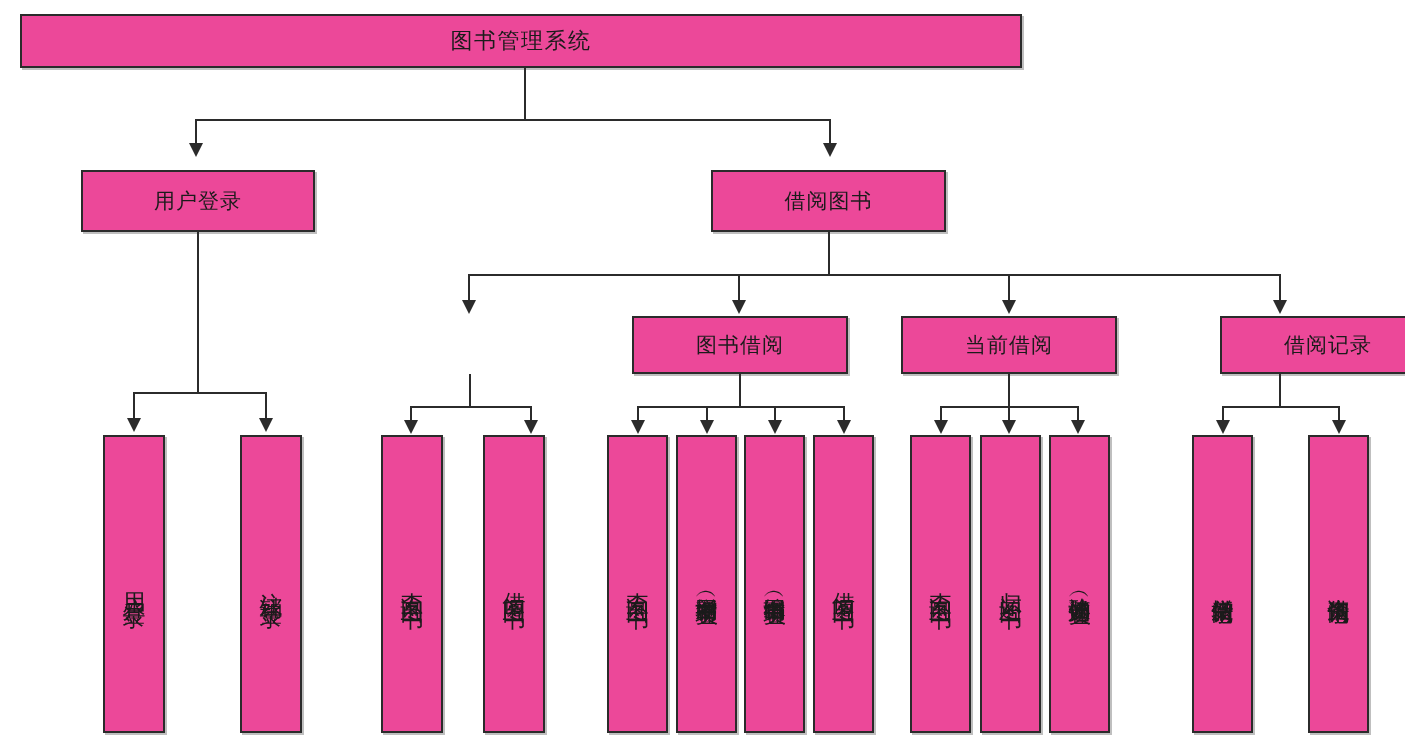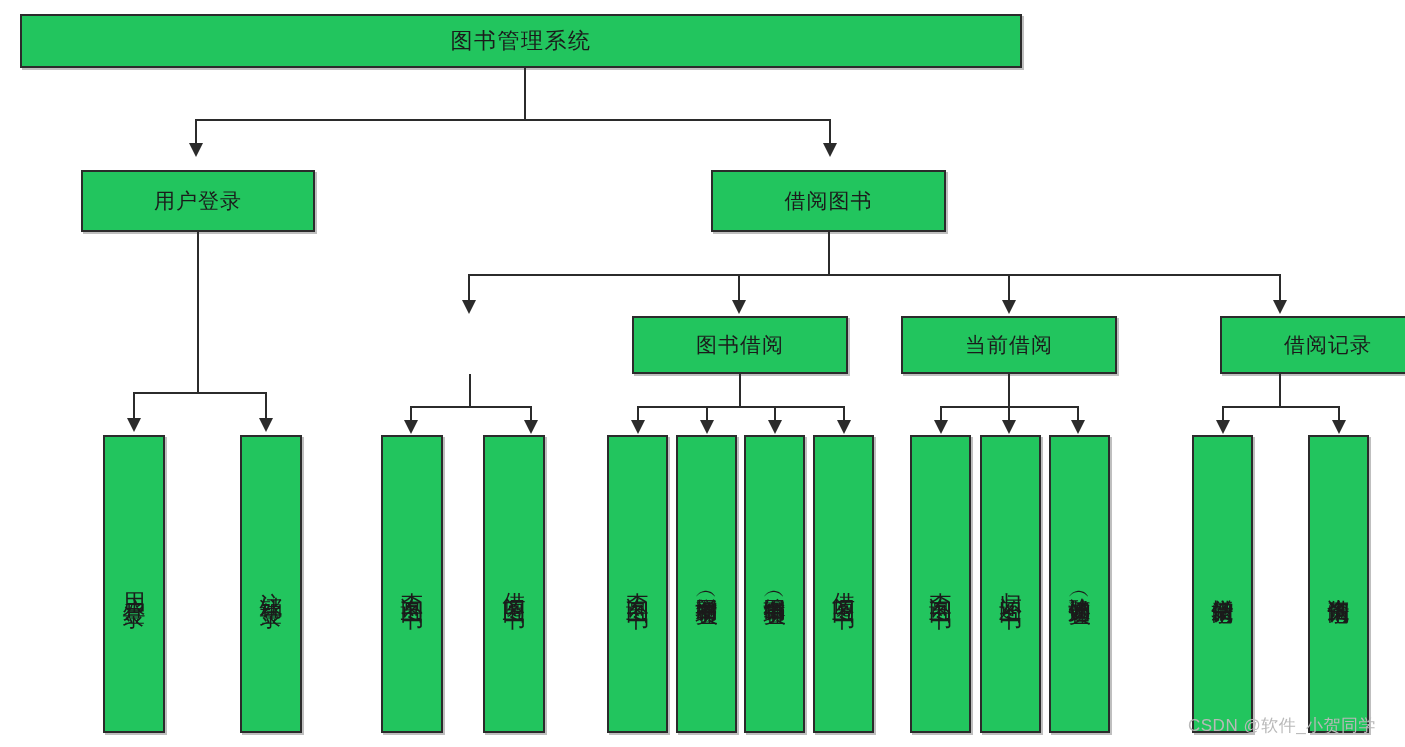--- a/index.html
+++ b/index.html
@@ -12,21 +12,21 @@
     width:1405px;
     height:747px;
     background:#ffffff;
     overflow:hidden;
   }
 
   
   .node{
     position:absolute;
     box-sizing:border-box;
-    background:#22c55e;
+    background:#ec4899;
     border:2px solid #2b2b2b;
     box-shadow:2px 2px 0 0 rgba(170,170,170,0.75);
     display:flex;
     align-items:center;
     justify-content:center;
     color:#1b1b1b;
   }
   .node .label{
     display:block;
     text-align:center;
@@ -203,15 +203,14 @@
     <span class="label">确认归还（管理员）</span>
   </div>
 
   <div class="node v tight" style="left:1192px;top:435px;width:61px;height:298px;">
     <span class="label">新增借阅记录</span>
   </div>
   <div class="node v tight" style="left:1308px;top:435px;width:61px;height:298px;">
     <span class="label">查询借阅记录</span>
   </div>
 
-  <div id="watermark">CSDN @软件_小贺同学</div>
 
 </div>
 
 </body></html>

